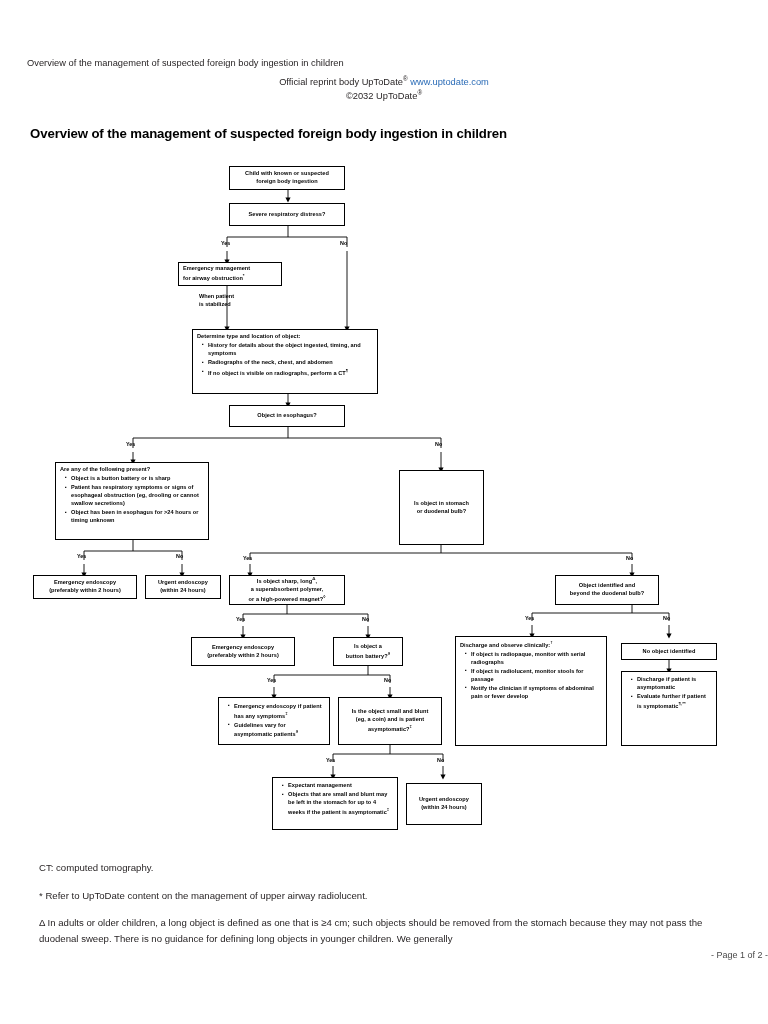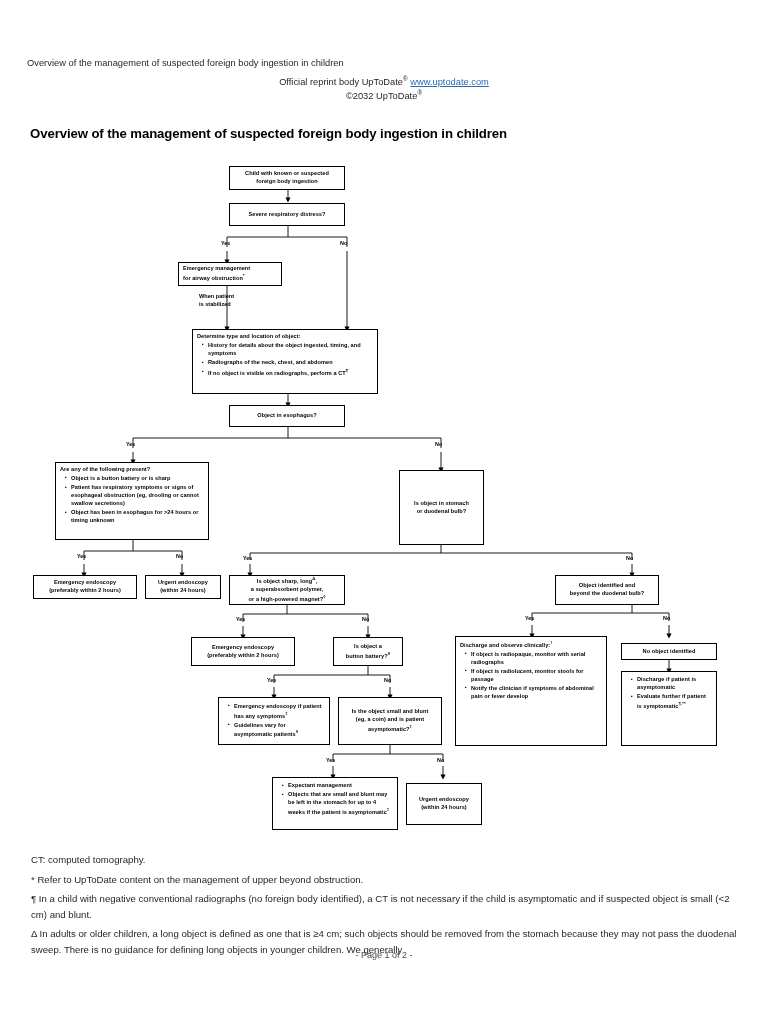--- a/index.html
+++ b/index.html
@@ -40,21 +40,21 @@
     color: #231f20;
   }
   .hdr-copy {
     position: absolute;
     left: 0; top: 89px;
     width: 768px;
     text-align: center;
     font-size: 9.3px;
     color: #231f20;
   }
-  .link { color: #2b6cb7; text-decoration: underline; }
+  .link { color: #2b6cb7; }
   sup.reg { font-size: 6.4px; vertical-align: super; }
 
   .doc-title {
     position: absolute;
     left: 30px; top: 126px;
     font-size: 13.2px;
     font-weight: bold;
     color: #000;
     letter-spacing: -0.1px;
   }
@@ -125,27 +125,27 @@
 
   
   .footnotes {
     position: absolute;
     left: 27px; top: 848px;
     width: 714px;
     font-size: 9.6px;
     line-height: 1.62;
     color: #231f20;
   }
-  .footnotes p { margin: 4px; }
+  .footnotes p { margin: 12px; }
 
   .page-footer {
     position: absolute;
     left: 0; top: 950px;
     width: 768px;
-    text-align: center;
+    text-align: right;
     font-size: 9px;
     color: #4a4a4a;
   }
 </style>
 </head>
 <body>
 
 <div class="page">
 
   <div class="hdr-running">Overview of the management of suspected foreign body ingestion in children</div>
@@ -382,20 +382,19 @@
 
   <div class="box lft" style="left:621px; top:671px; width:96px; height:75px;">
     <ul>
       <li>Discharge if patient is asymptomatic</li>
       <li><span>Evaluate further if patient is symptomatic</span><sup class="fn">¶,**</sup></li>
     </ul>
   </div>
 
   <div class="footnotes">
     <p>CT: computed tomography.</p>
-    <p>* Refer to UpToDate content on the management of upper beyond obstruction.</p>
-    <p>¶ In a child with negative conventional radiographs (no foreign body identified), a CT is not necessary if the child is asymptomatic and if suspected object is small (&lt;2 cm) and blunt.</p>
+    <p>* Refer to UpToDate content on the management of upper airway radiolucent.</p>
     <p>Δ In adults or older children, a long object is defined as one that is ≥4 cm; such objects should be removed from the stomach because they may not pass the duodenal sweep. There is no guidance for defining long objects in younger children. We generally</p>
   </div>
 
   <div class="page-footer">- Page 1 of 2 -</div>
 
 </div>
 
 </body></html>

